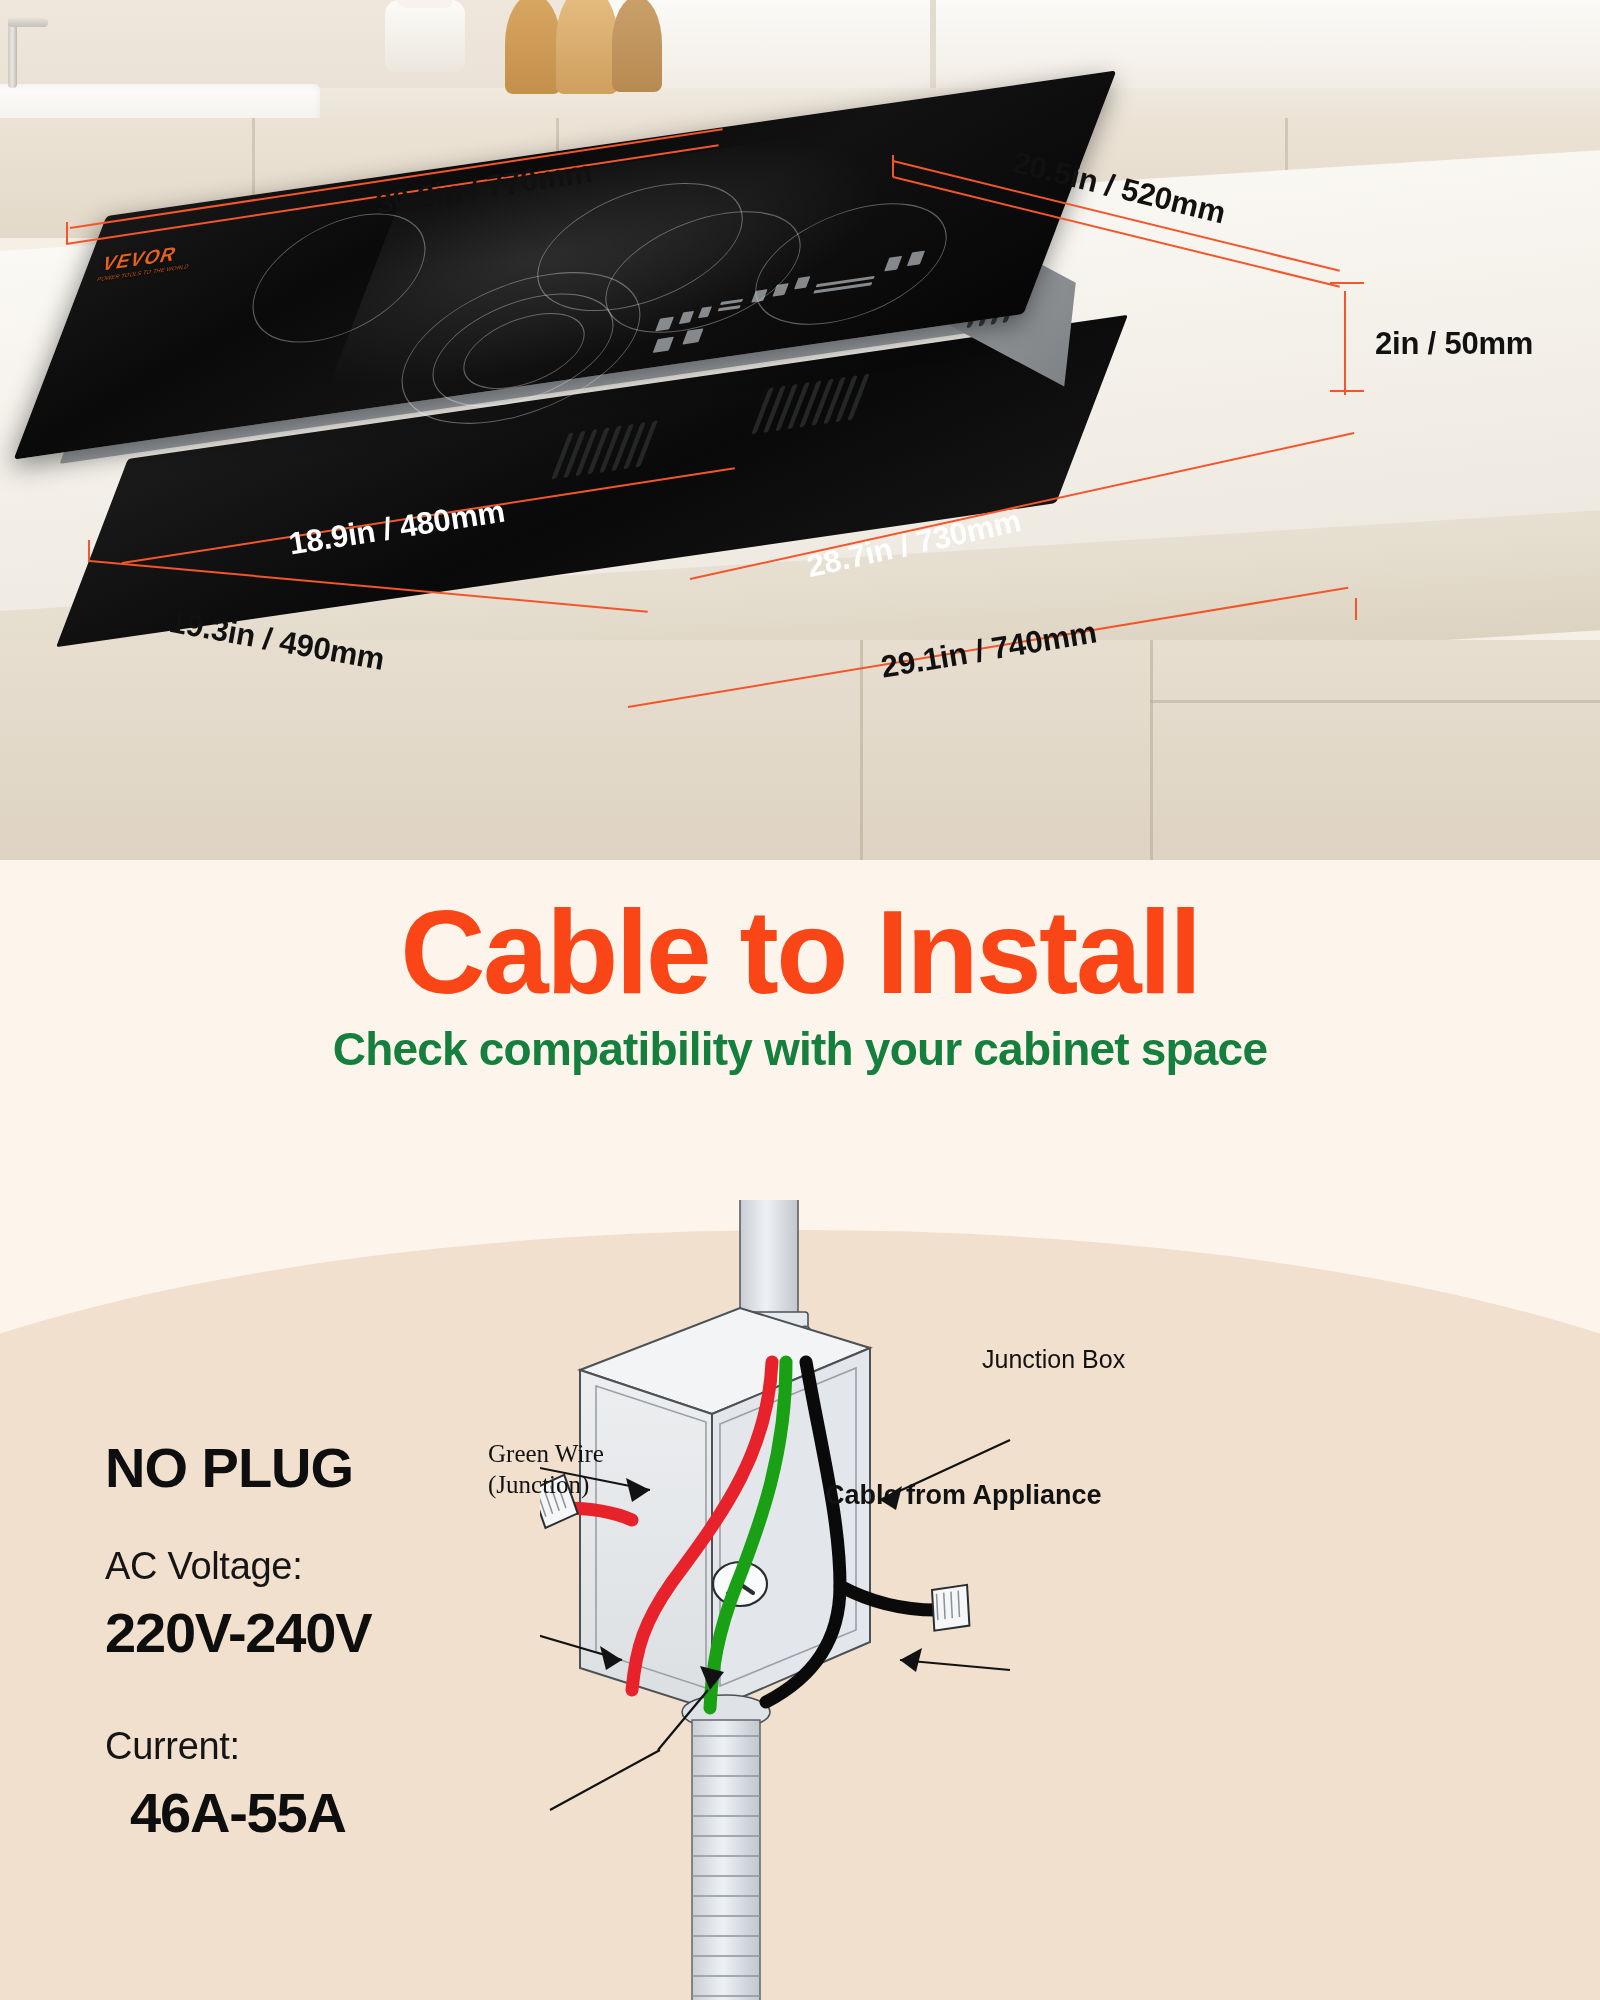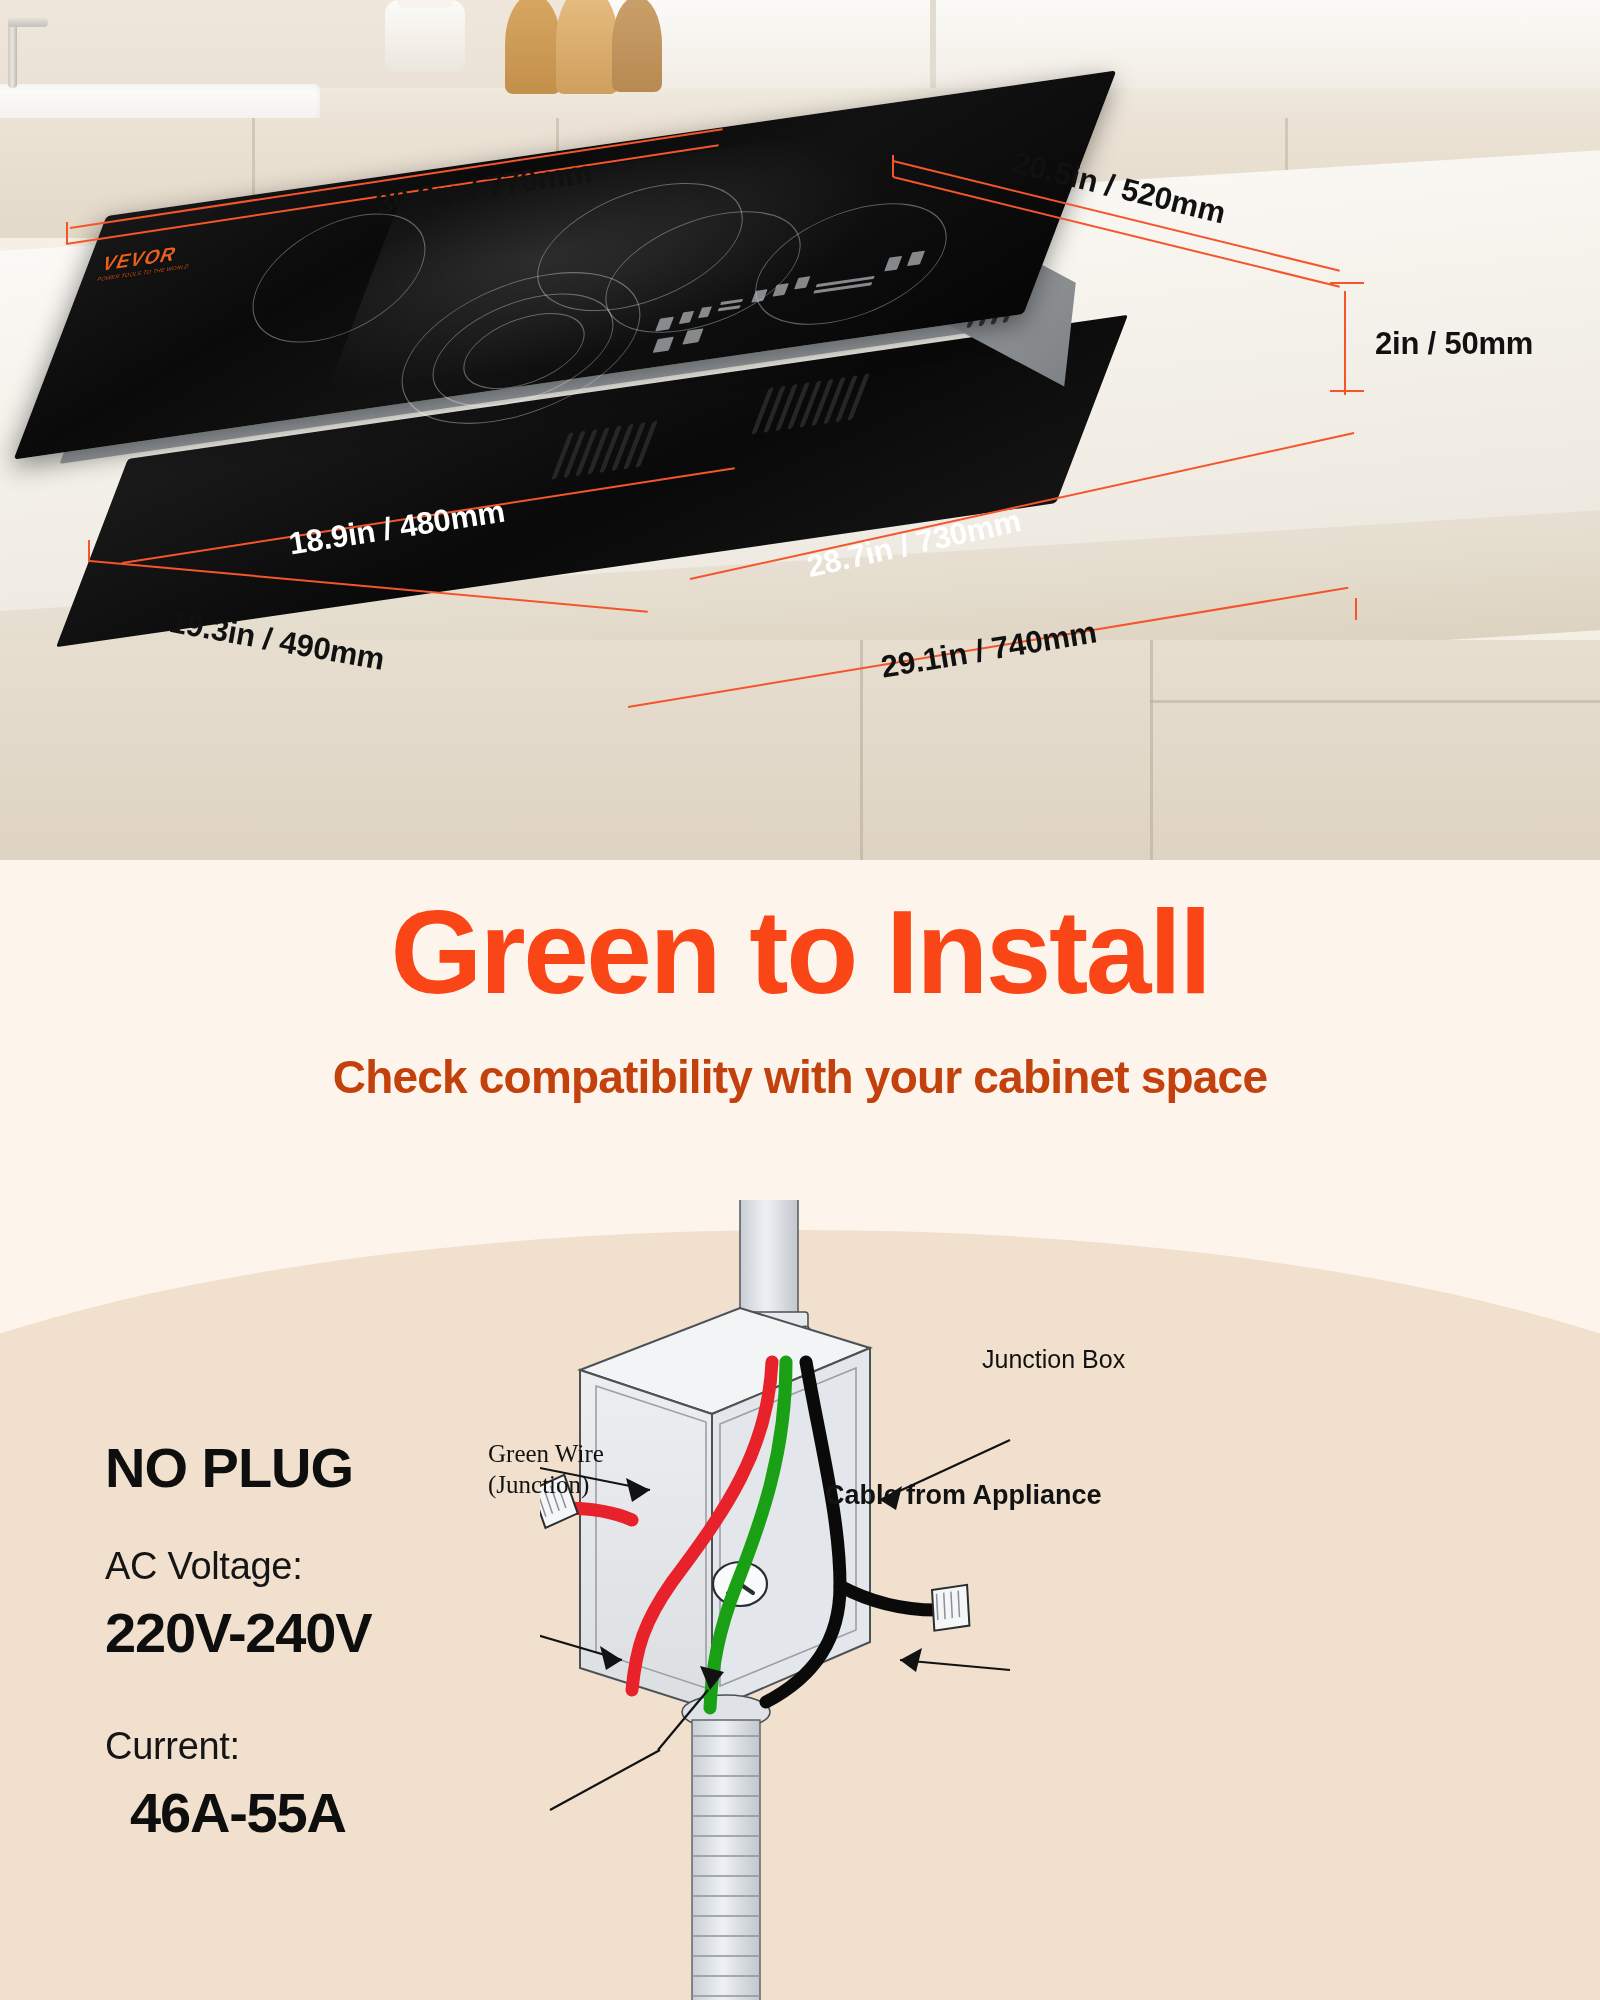--- a/index.html
+++ b/index.html
@@ -171,21 +171,21 @@
     position:absolute; left:0; top:860px; width:1600px; height:340px;
     background:#fdf4ec;
     text-align:center;
   }
   .banner h1 {
     margin-top:32px;
     font-size:118px; line-height:1.02; font-weight:700; color:#fa4616;
     letter-spacing:-2.5px;
   }
   .banner h2 {
-    margin-top:38px; font-size:46px; font-weight:700; color:#c2410c; letter-spacing:-.8px;
+    margin-top:10px; font-size:46px; font-weight:700; color:#15803d; letter-spacing:-.8px;
   }
 
   
   .bottom {
     position:absolute; left:0; top:1200px; width:1600px; height:800px;
     background:#fdf4ec; overflow:hidden;
   }
   .bottom-arc {
     position:absolute; left:-300px; top:30px; width:2200px; height:1500px;
     background:#f0e0cd; border-radius:50% 50% 0 0 / 22% 22% 0 0;
@@ -354,21 +354,21 @@
   <div class="dtick" style="left:88px; top:540px;"></div>
   <div class="dline" style="left:90px; top:560px; width:560px; transform:rotate(5.2deg);"></div>
   <div class="dlabel dark" style="left:168px; top:623px; font-size:31px; transform:rotate(10.2deg);">19.3in / 490mm</div>
 
   <div class="dline" style="left:628px; top:706px; width:730px; transform:rotate(-9.4deg);"></div>
   <div class="dtick" style="left:1355px; top:598px;"></div>
   <div class="dlabel dark" style="left:880px; top:632px; font-size:31px; transform:rotate(-9.4deg);">29.1in / 740mm</div>
 </div>
 
 <div class="banner">
-  <h1>Green to Install</h1>
+  <h1>Cable to Install</h1>
   <h2>Check compatibility with your cabinet space</h2>
 </div>
 
 <div class="bottom">
   <div class="bottom-arc"></div>
 
   <div class="np-title">NO PLUG</div>
 
   <div class="spec-label" style="left:105px; top:345px;">AC Voltage:</div>
   <div class="spec-value" style="left:105px; top:400px;">220V-240V</div>

